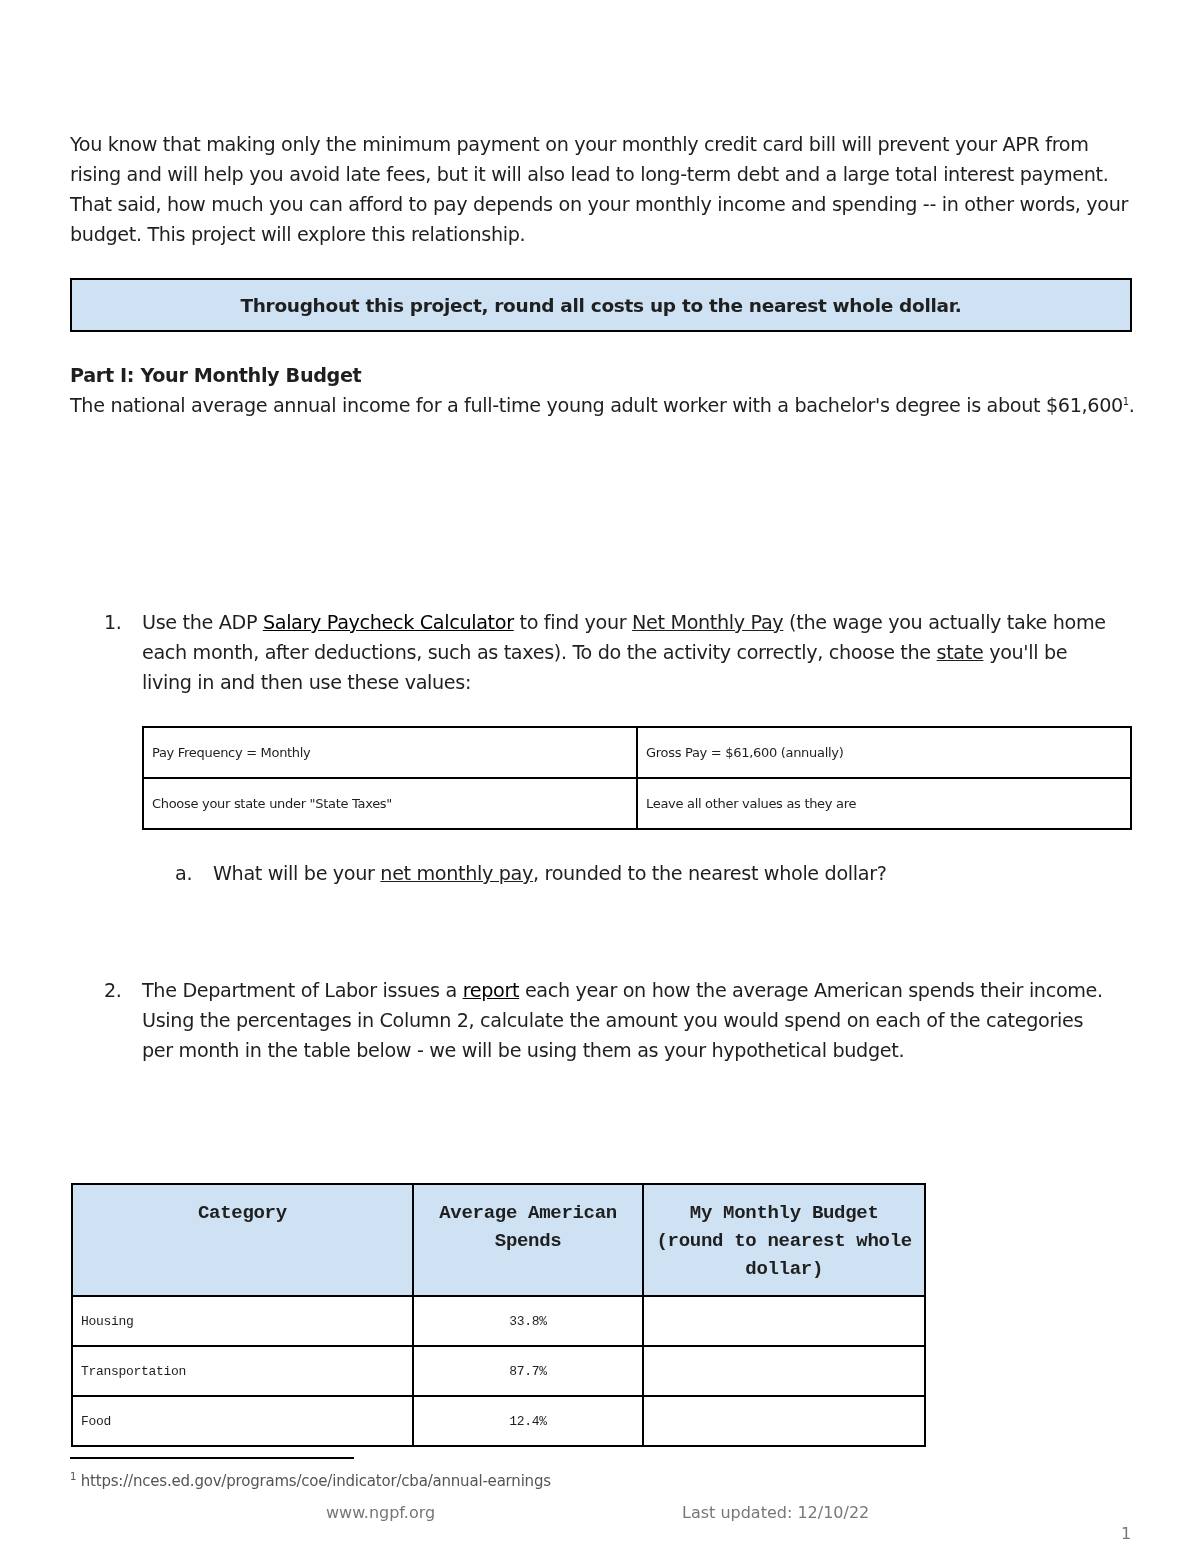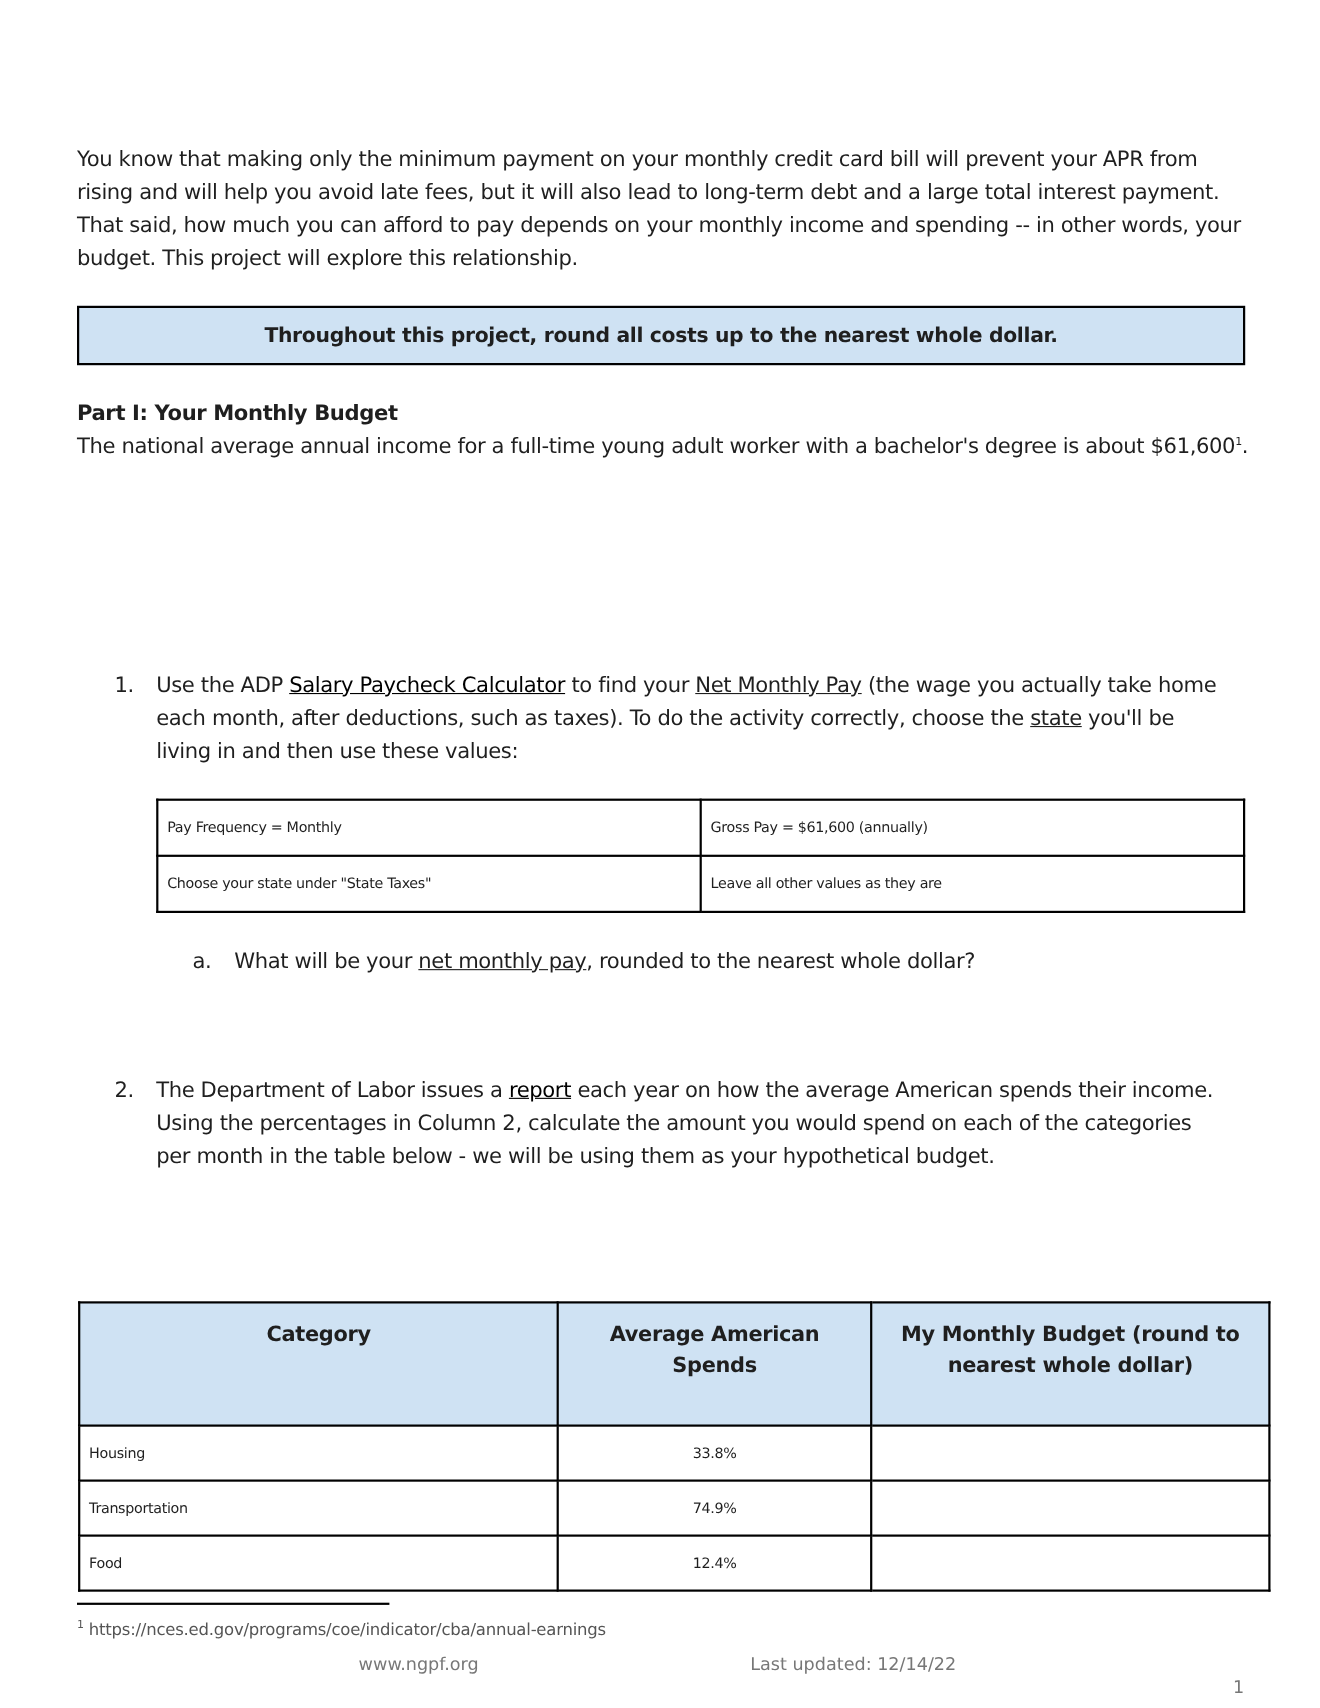--- a/index.html
+++ b/index.html
@@ -19,21 +19,21 @@
   .ul { text-decoration: underline; }
   sup { font-size: 10px; vertical-align: super; line-height: 0; }
   .item { position: absolute; left: 104px; width: 1010px; font-size: 19.2px; line-height: 30px;
           letter-spacing: -0.35px; }
   .item .num { position: absolute; left: 0; top: 0; }
   .item .txt { margin-left: 38px; display: block; }
   table { border-collapse: collapse; position: absolute; }
   td { border: 2px solid #000; font-size: 13px; letter-spacing: -0.3px; }
   .t1 { left: 142px; top: 726px; width: 990px; }
   .t1 td { height: 49px; padding: 0 8px; width: 50%; }
-  .t2 { left: 71px; top: 1183px; width: 1084px; }
+  .t2 { left: 71px; top: 1183px; width: 855px; font-family: Liberation Mono, monospace; }
   .t2 th { border: 2px solid #000; background: #cfe2f3; font-size: 19px; font-weight: bold;
            vertical-align: top; padding: 14px 8px 6px 8px; height: 90px; line-height: 28px;
            letter-spacing: -0.3px; }
   .t2 td { height: 48px; padding: 0 8px; }
   .c1 { width: 410px; } .c2 { width: 262px; text-align: center; } .c3 { width: 338px; }
   .fnrule { position: absolute; left: 70px; top: 1457px; width: 284px; height: 2px; background: #000; }
   .fn { position: absolute; left: 70px; top: 1472px; font-size: 15px; color: #555; letter-spacing: -0.2px; }
   .foot-l { position: absolute; left: 326px; top: 1503px; font-size: 16px; color: #777; }
   .foot-r { position: absolute; left: 682px; top: 1503px; font-size: 16px; color: #777; }
   .pnum { position: absolute; left: 1121px; top: 1524px; font-size: 16px; color: #777; }
@@ -88,30 +88,30 @@
       <th class="c2">Average American Spends</th>
       <th class="c3">My Monthly Budget (round to nearest whole dollar)</th>
     </tr>
     <tr>
       <td class="c1">Housing</td>
       <td class="c2">33.8%</td>
       <td class="c3"></td>
     </tr>
     <tr>
       <td class="c1">Transportation</td>
-      <td class="c2">74.9%</td>
+      <td class="c2">87.7%</td>
       <td class="c3"></td>
     </tr>
     <tr>
       <td class="c1">Food</td>
       <td class="c2">12.4%</td>
       <td class="c3"></td>
     </tr>
   </tbody>
     </table>
 
   <div class="fnrule"></div>
   <div class="fn"><sup>1</sup><span> https://nces.ed.gov/programs/coe/indicator/cba/annual-earnings</span></div>
 
   <div class="foot-l">www.ngpf.org</div>
-  <div class="foot-r">Last updated: 12/14/22</div>
+  <div class="foot-r">Last updated: 12/10/22</div>
   <div class="pnum">1</div>
 </div>
 
 </body></html>

